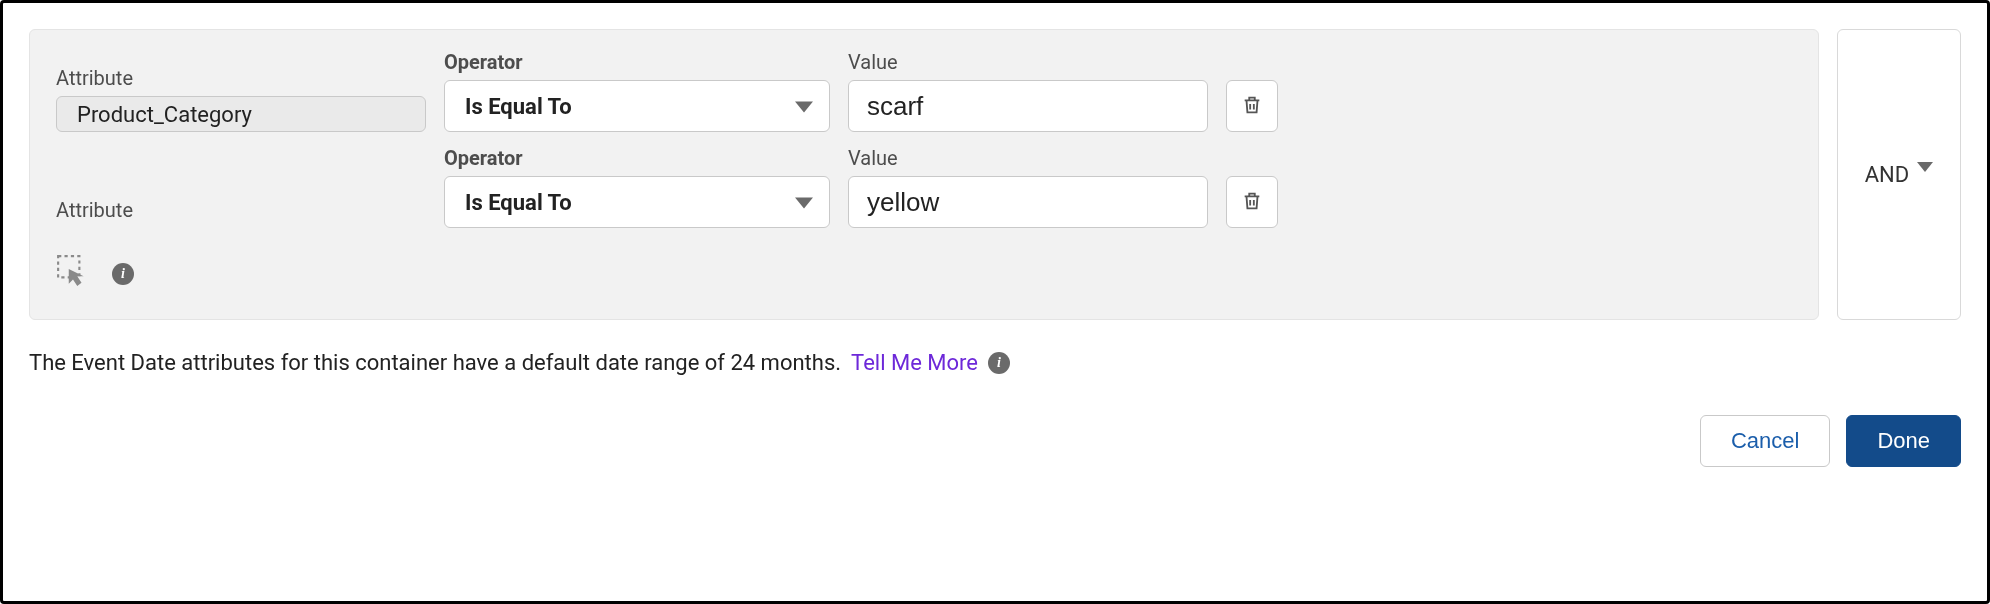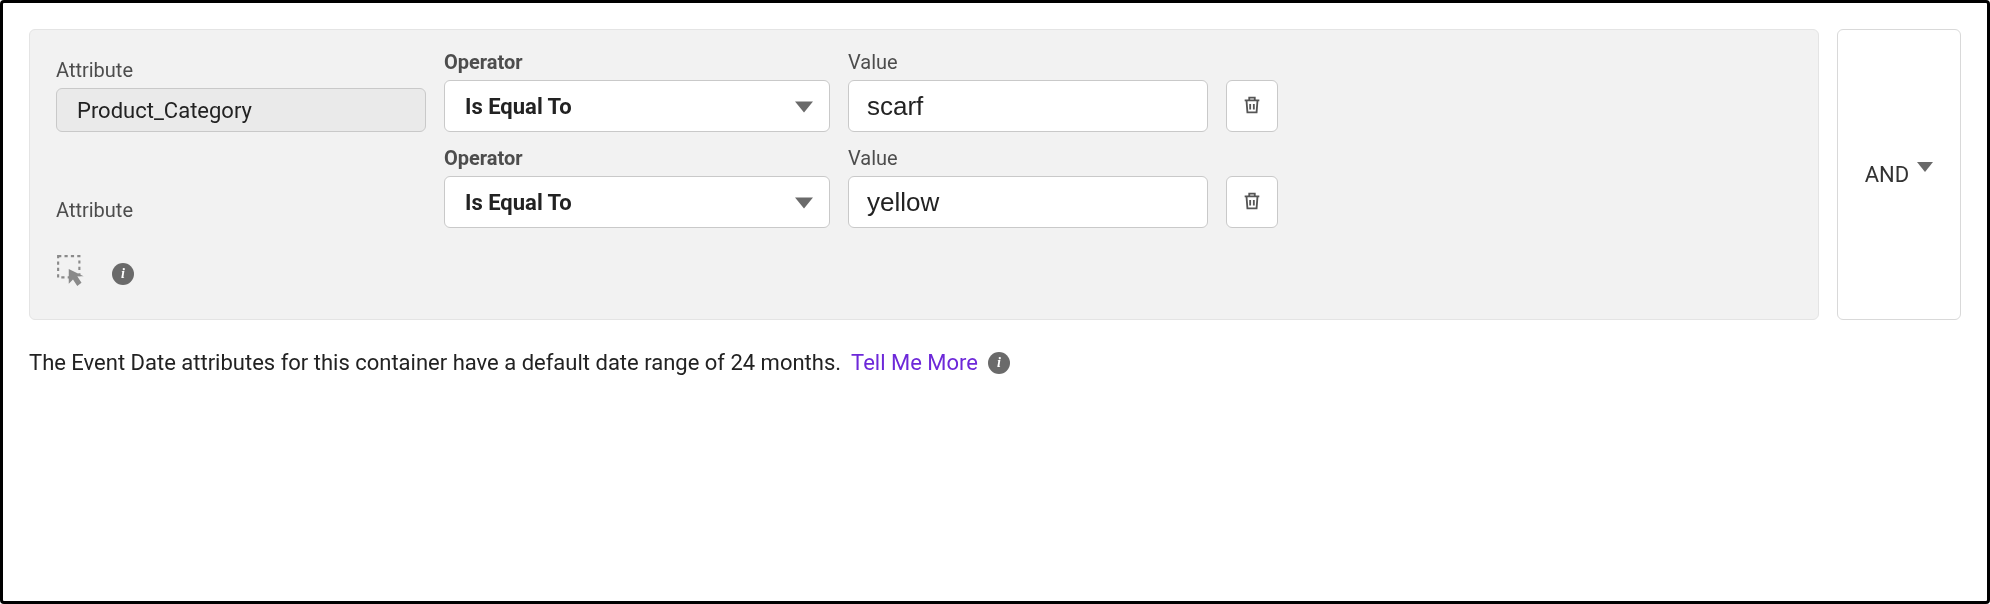--- a/index.html
+++ b/index.html
@@ -63,21 +63,21 @@
   .col.attr{width:370px;}
   .col.op  {width:386px;font-weight:bold;}
   .col.val {width:360px;}
   .lbl{
     font-size:20px;
     color:#4d4d4d;
     margin-bottom:6px;
   }
 
   .chip{
-    height:44px;
+    height:36px;
     background:#eaeaea;
     border:1px solid #c9c9c9;
     border-radius:6px;
     display:flex;
     align-items:center;
     padding:0 20px;
     font-size:22px;
     color:#222;
     cursor:grab;
   }
@@ -250,14 +250,18 @@
     </div>
 
   </div>
 
   <div class="hint-row">
     <span>The Event Date attributes for this container have a default date range of 24 months.</span>
     <a>Tell Me More</a>
     <span class="info-badge">i</span>
   </div>
 
+  <div class="btn-row">
+    <button class="btn secondary">Cancel</button>
+    <button class="btn primary">Done</button>
+  </div>
 
 </div>
 
 </body></html>

